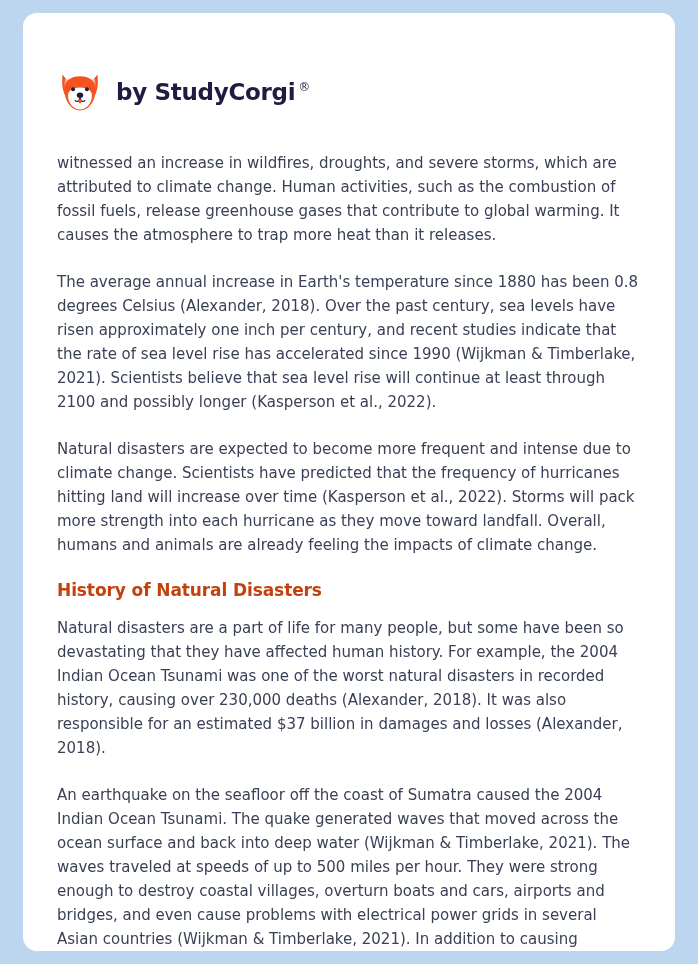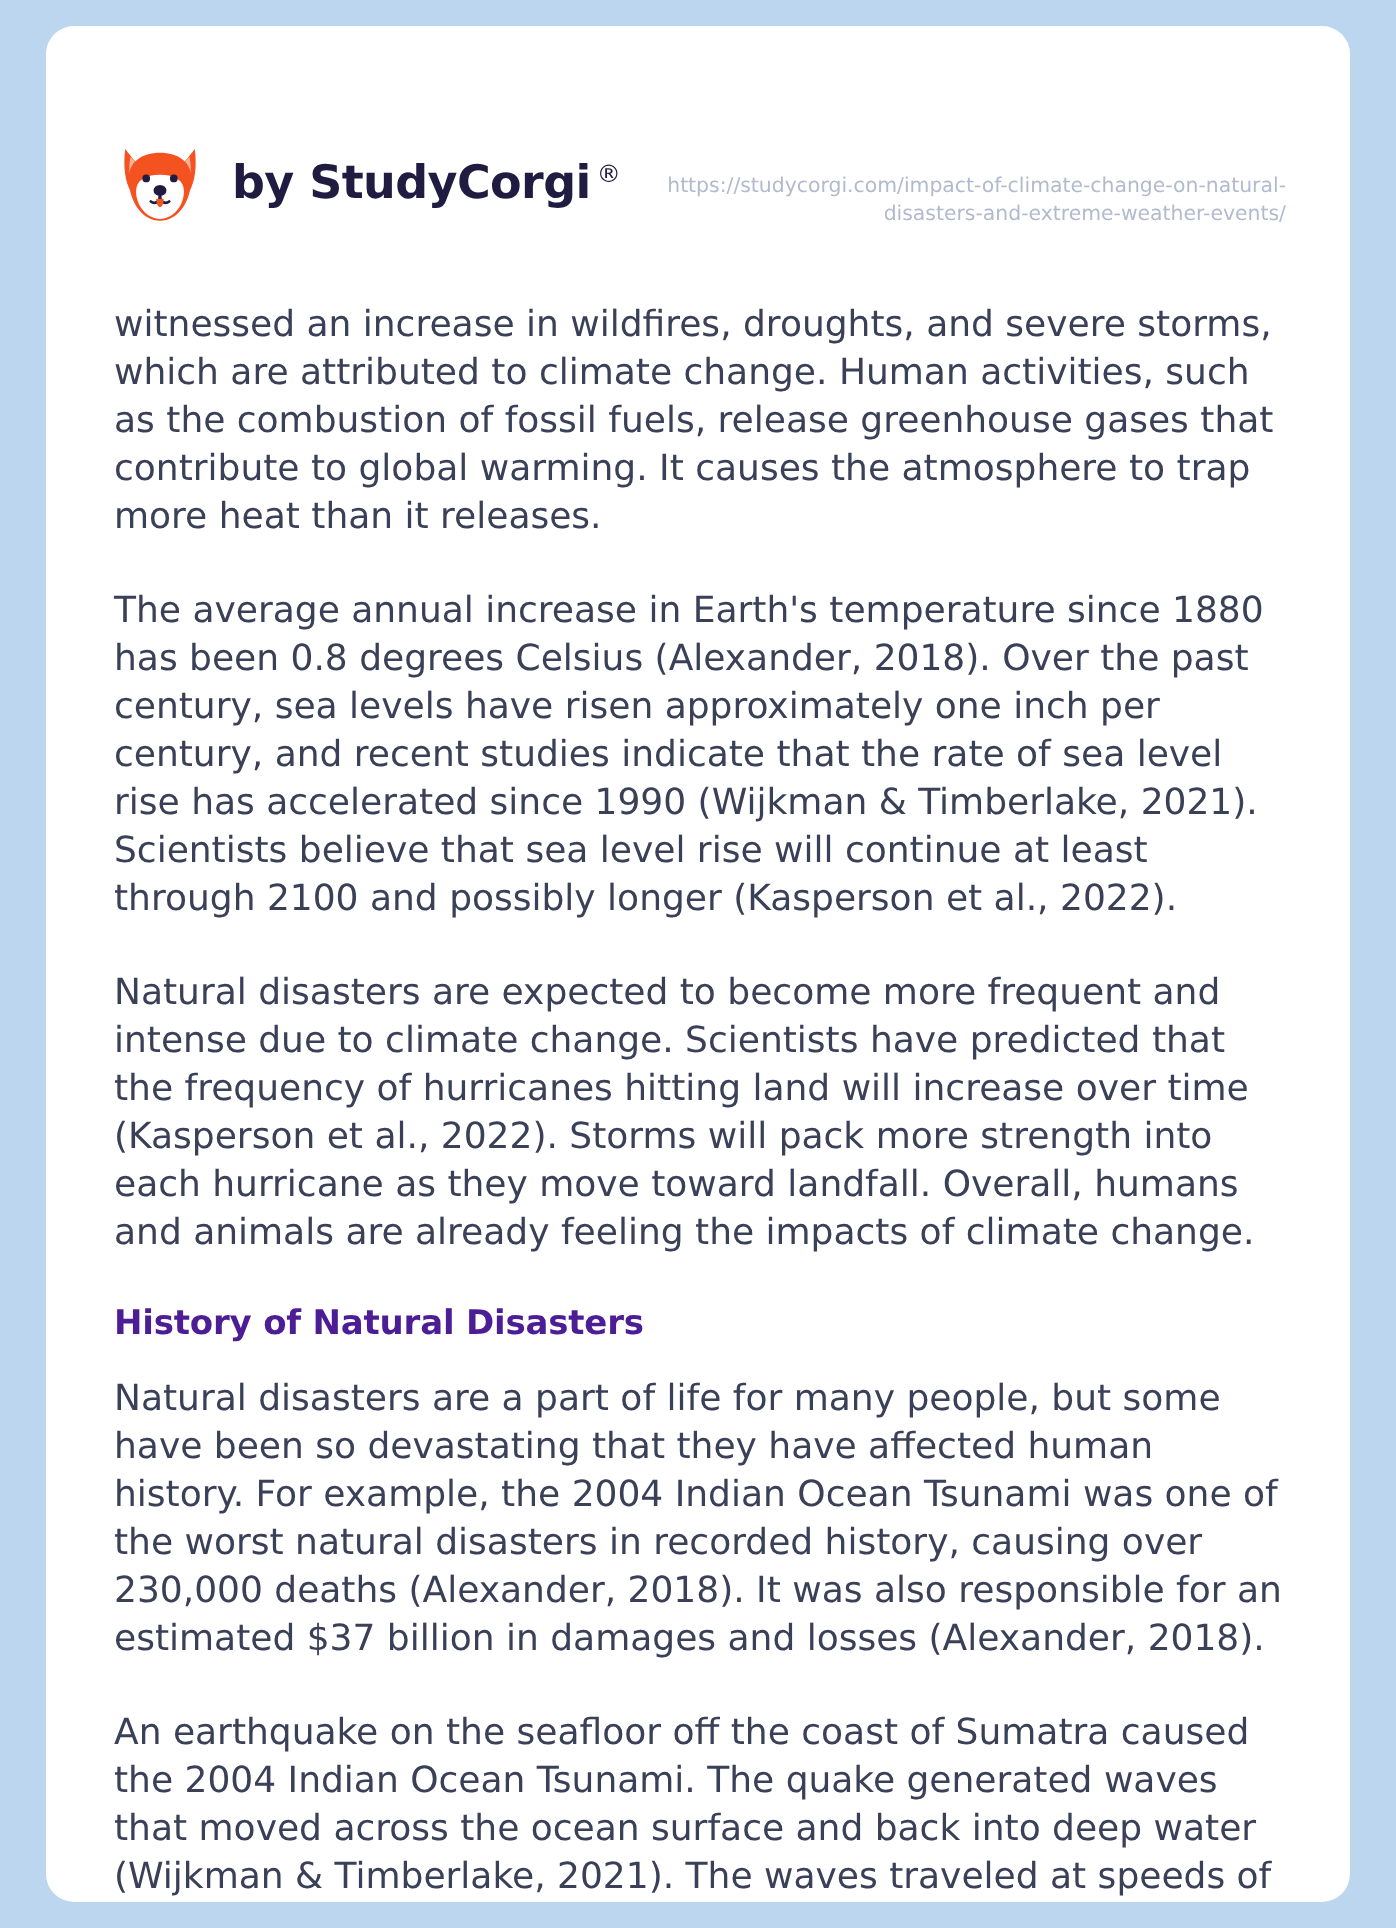--- a/index.html
+++ b/index.html
@@ -75,33 +75,33 @@
     color: #b2bace;
     line-height: 1.38;
     margin-top: 5px;
     word-break: break-word;
   }
   .content {
     padding: 0 34px 0 34px;
     margin-top: 36px;
   }
   .content p {
-    font-size: 18px;
+    font-size: 15px;
     line-height: 24px;
     color: #3a4057;
     margin: 0 0 23px 0;
     text-align: left;
   }
   .content p:last-child {
     margin-bottom: 0;
   }
   .content h2 {
     font-size: 17px;
     font-weight: bold;
-    color: #4c1d95;
+    color: #c2410c;
     margin: 14px 0 16px 0;
     letter-spacing: -0.1px;
   }
 </style>
 </head>
 <body>
 
 <div class="page">
 
   <div class="header">
@@ -121,21 +121,20 @@
         <path d="M50 63 C50 70, 56 72, 60 69" stroke="#1f1b41" stroke-width="3" fill="none" stroke-linecap="round"></path>
         <path d="M46 66 C46 78, 54 78, 54 66 Z" fill="#f4521f"></path>
       </svg>
       <div class="wordmark">
         <span>by StudyCorgi</span>
         <span class="reg">®</span>
       </div>
     </div>
 
     <div class="header-meta">
-      <div class="doc-url">https://studycorgi.com/impact-of-climate-change-on-natural-disasters-and-extreme-weather-events/</div>
     </div>
 
   </div>
 
   <div class="content">
     <p>witnessed an increase in wildfires, droughts, and severe storms, which are attributed to climate change. Human activities, such as the combustion of fossil fuels, release greenhouse gases that contribute to global warming. It causes the atmosphere to trap more heat than it releases.</p>
     <p>The average annual increase in Earth's temperature since 1880 has been 0.8 degrees Celsius (Alexander, 2018). Over the past century, sea levels have risen approximately one inch per century, and recent studies indicate that the rate of sea level rise has accelerated since 1990 (Wijkman &amp; Timberlake, 2021). Scientists believe that sea level rise will continue at least through 2100 and possibly longer (Kasperson et al., 2022).</p>
     <p>Natural disasters are expected to become more frequent and intense due to climate change. Scientists have predicted that the frequency of hurricanes hitting land will increase over time (Kasperson et al., 2022). Storms will pack more strength into each hurricane as they move toward landfall. Overall, humans and animals are already feeling the impacts of climate change.</p>
     <h2>History of Natural Disasters</h2>
     <p>Natural disasters are a part of life for many people, but some have been so devastating that they have affected human history. For example, the 2004 Indian Ocean Tsunami was one of the worst natural disasters in recorded history, causing over 230,000 deaths (Alexander, 2018). It was also responsible for an estimated $37 billion in damages and losses (Alexander, 2018).</p>

